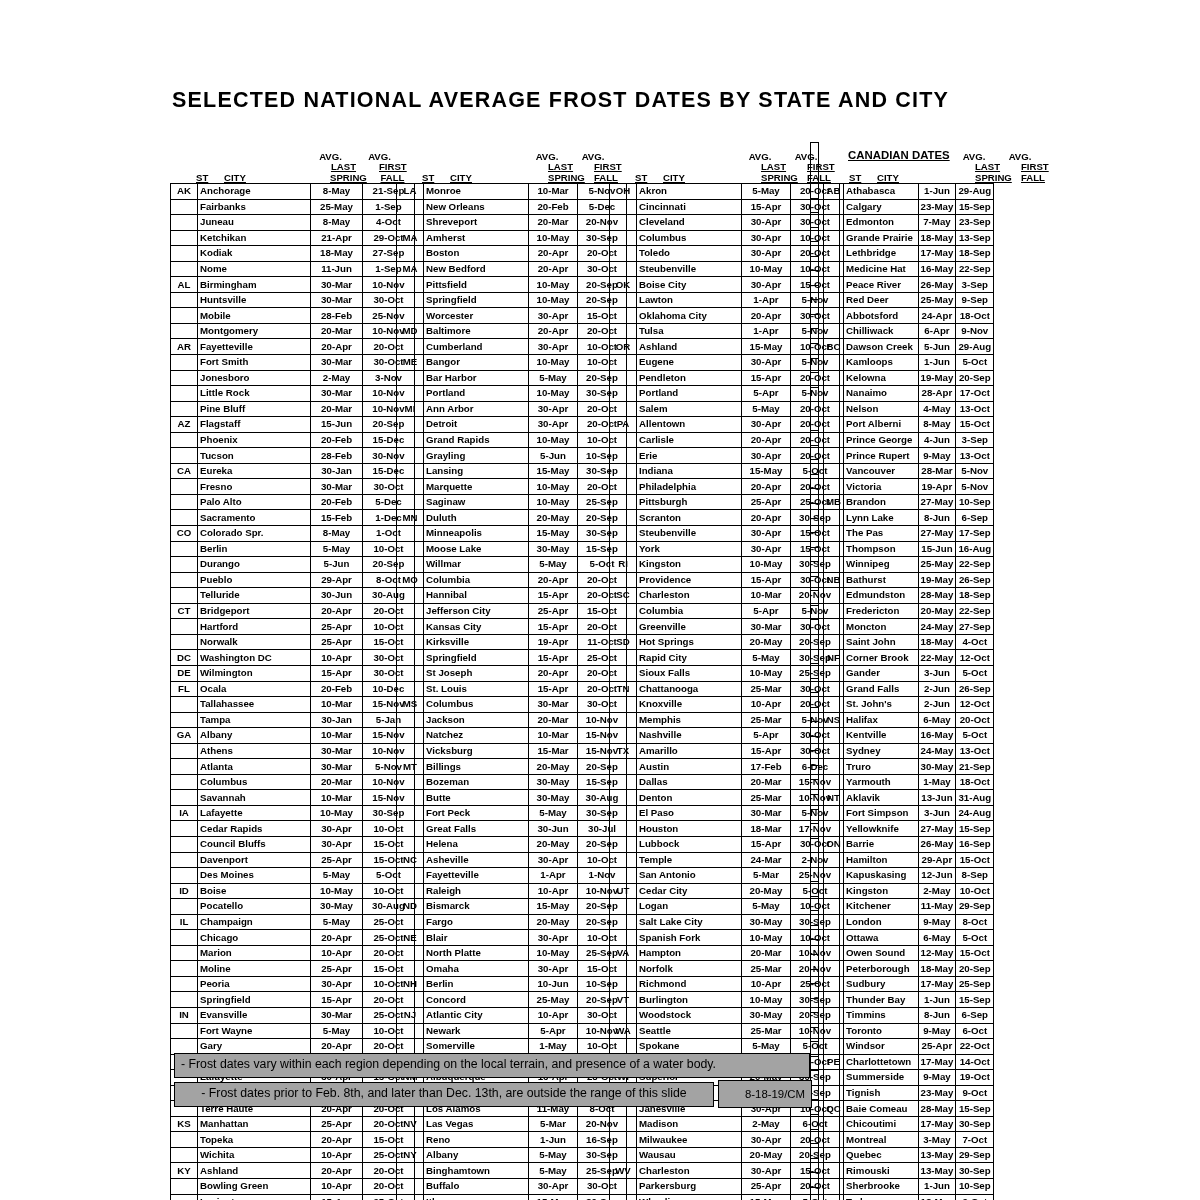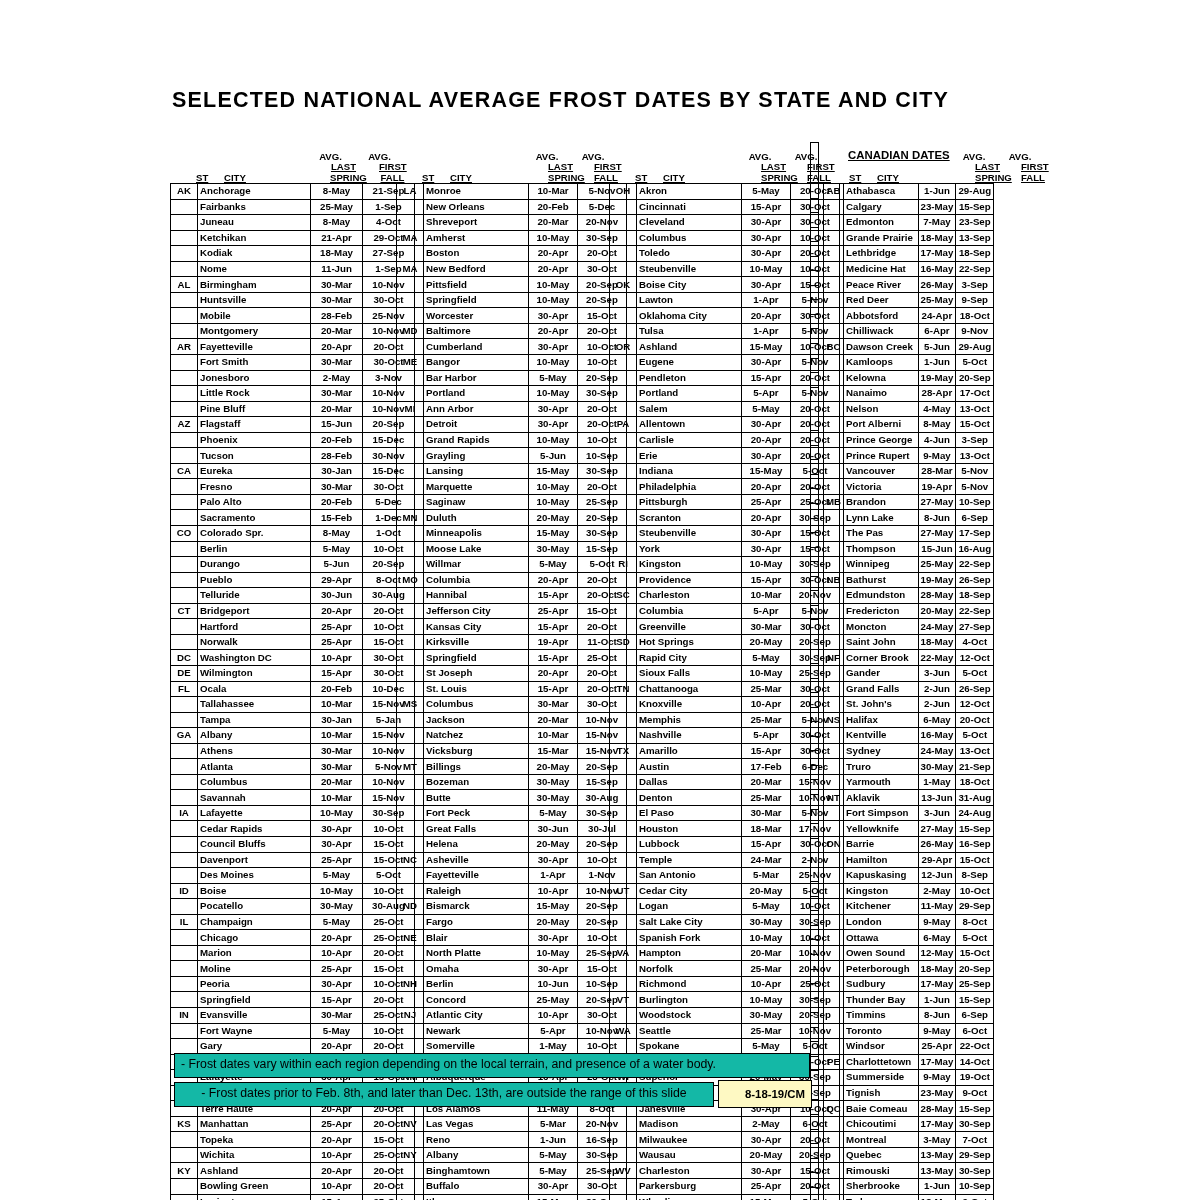--- a/index.html
+++ b/index.html
@@ -124,39 +124,39 @@
   .spacer-bar .hdseg { height: 41px; border: 1px solid #000; border-bottom: none; box-sizing: border-box; }
 
   
   .note {
     position: absolute;
     border: 1px solid #000;
     font-size: 12.3px;
     box-sizing: border-box;
     padding: 3px 6px 2px 6px;
     line-height: 15.5px;
-    background: #14b8a6;
+    background: #a3a3a3;
   }
   #note1 { left: 174px; top: 1037px; width: 636px; height: 25px; }
   #note2 { left: 174px; top: 1066px; width: 540px; height: 25px; text-align: center; }
   #note3 { left: 174px; top: 1094px; width: 636px; height: 42px; }
   #codebox {
     position: absolute;
     left: 718px;
     top: 1064px;
     width: 94px;
     height: 28px;
     border: 1px solid #000;
     font-size: 11.4px;
-    font-weight: bold;
+    font-weight: normal;
     display: flex;
     align-items: center;
     justify-content: center;
     box-sizing: border-box;
-    background: #fef9c3;
+    background: #a3a3a3;
     padding-left: 20px;
   }
 </style>
 </head>
 <body>
 
 <div id="page">
 
   <div class="title">SELECTED  NATIONAL  AVERAGE  FROST  DATES  BY  STATE  AND  CITY</div>
   <div class="can-title">CANADIAN DATES</div>

